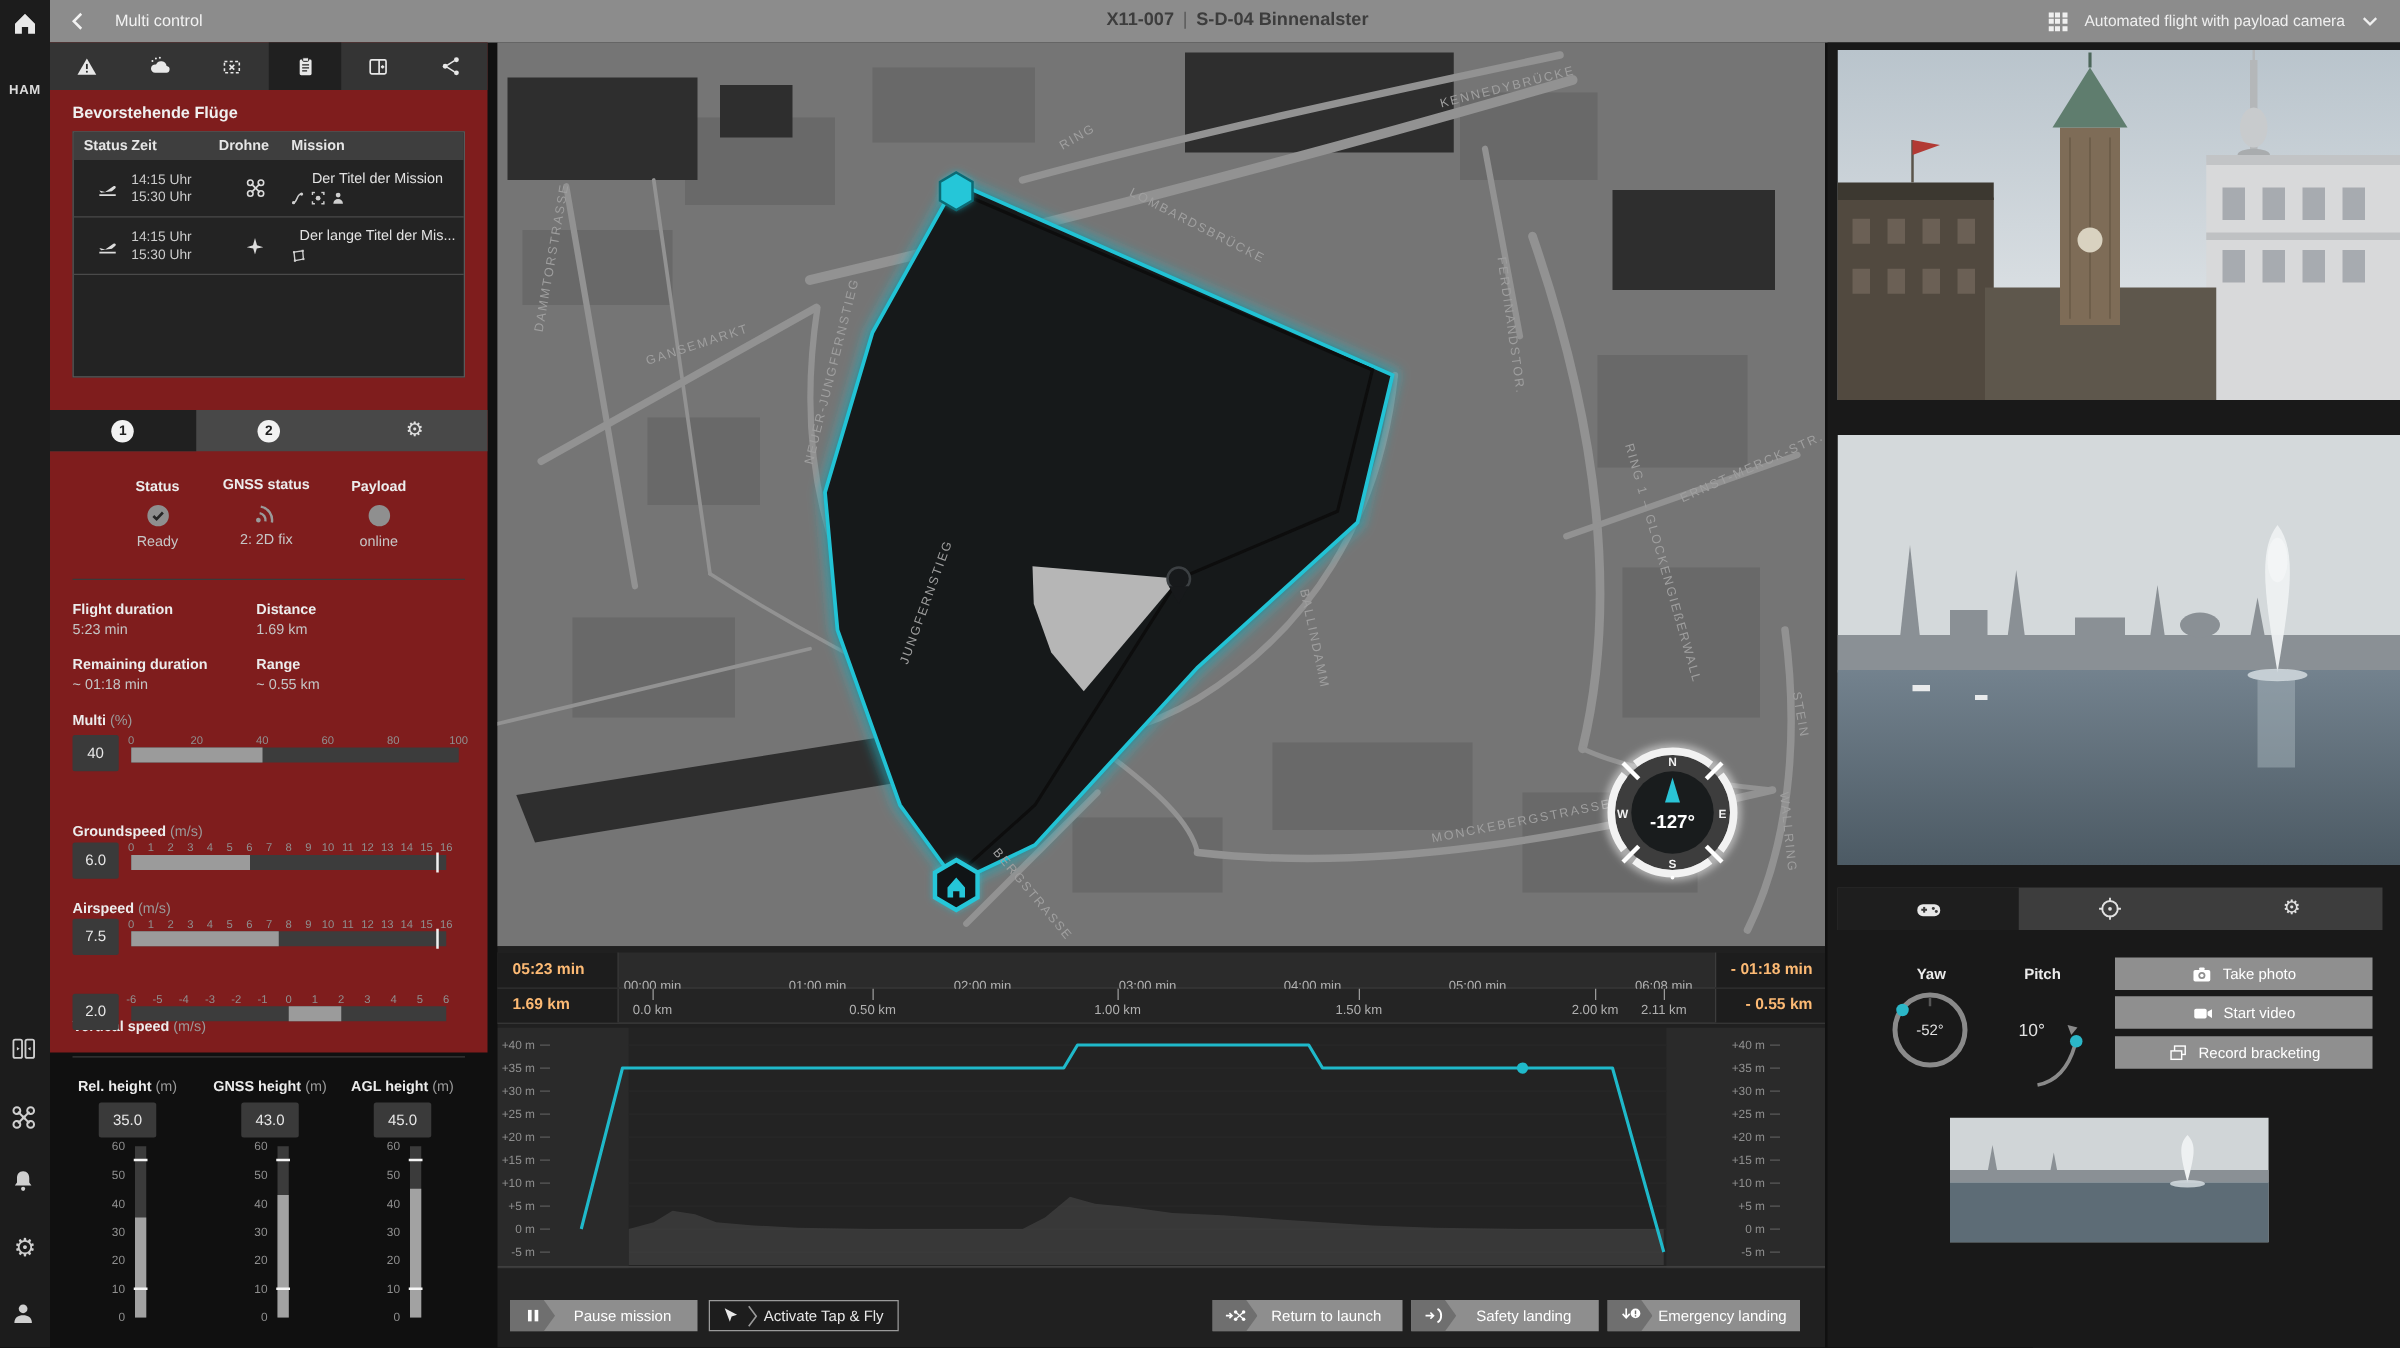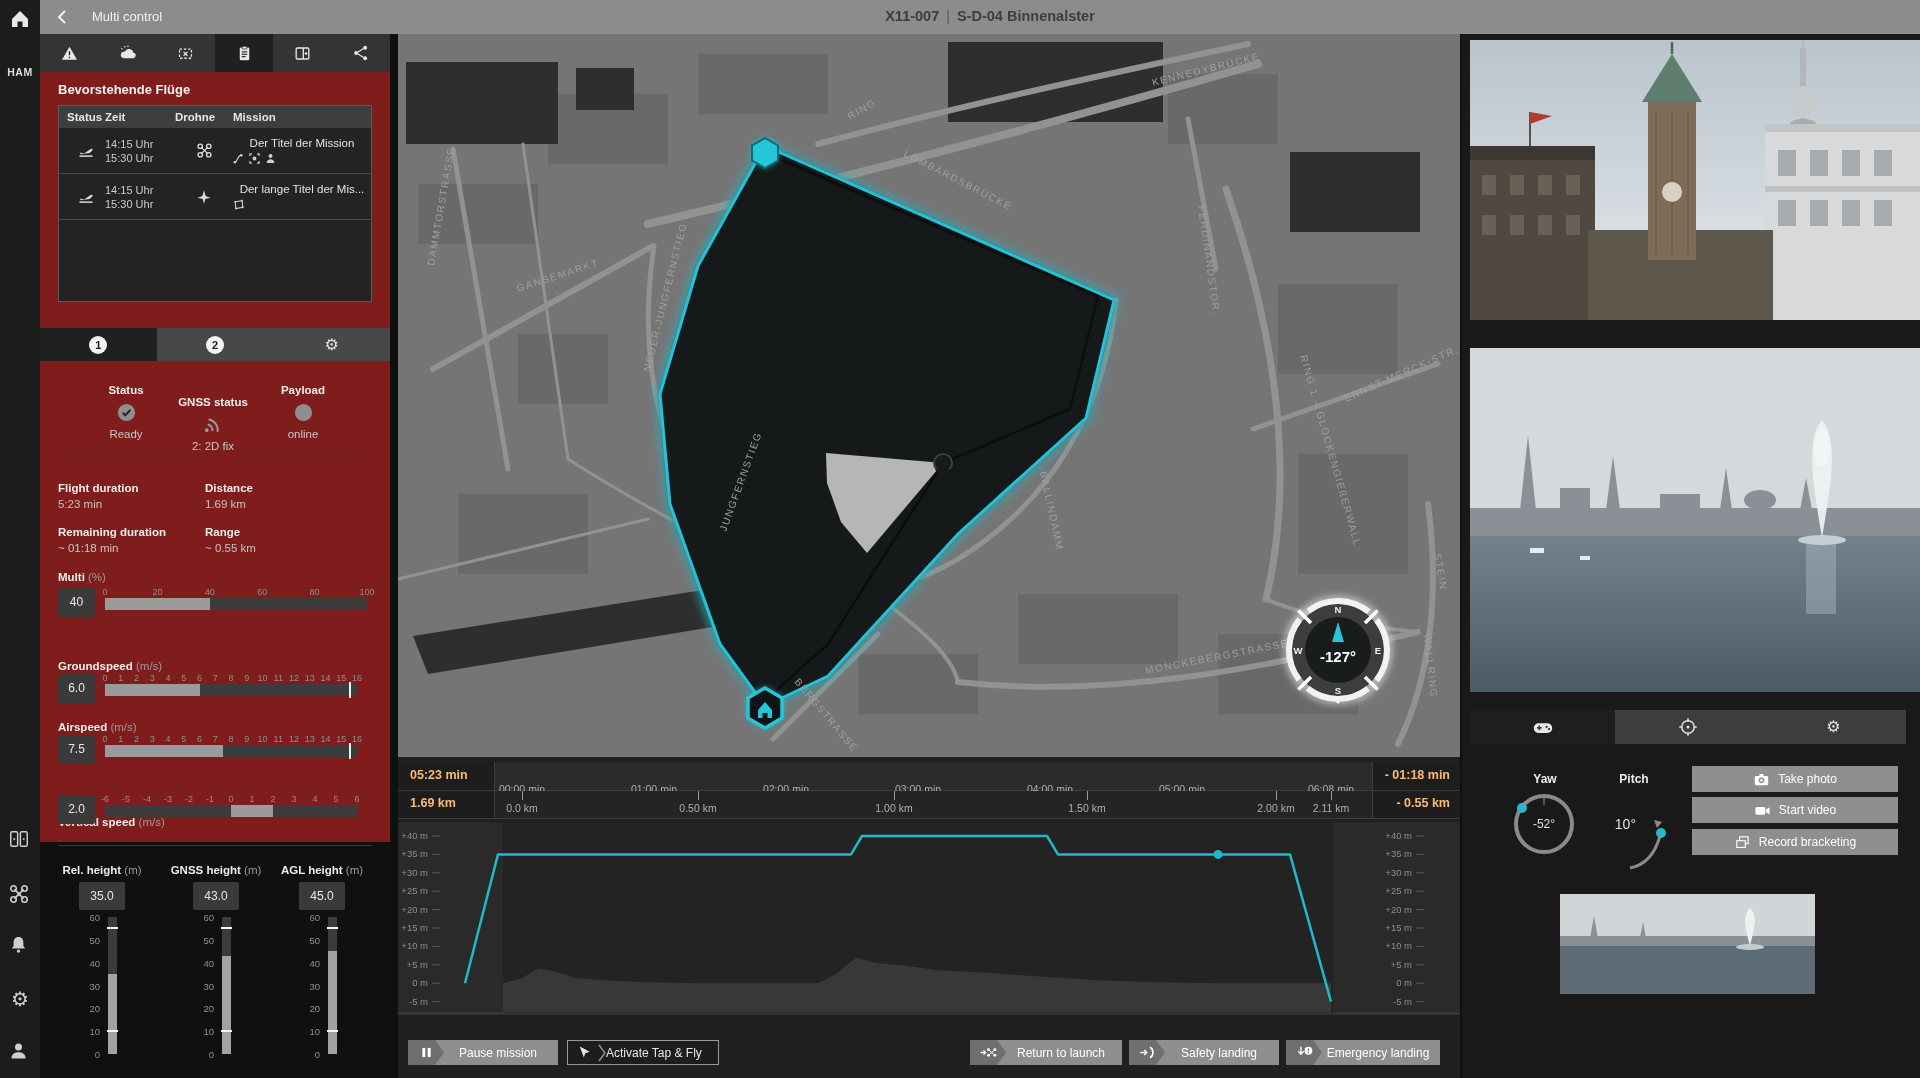--- a/index.html
+++ b/index.html
@@ -83,21 +83,21 @@
   .tmaj{position:absolute;bottom:0;width:1px;height:9px;background:#9a9a9a;}
   .tmin{position:absolute;bottom:0;width:1px;height:4px;background:#686868;}
   .dlab{position:absolute;bottom:4px;transform:translateX(-50%);font-size:10.5px;color:#b0b0b0;white-space:nowrap;}
   .dmaj{position:absolute;top:0;width:1px;height:9px;background:#9a9a9a;}
   
   .gbtn{position:absolute;top:283px;height:25px;background:#8e8e8e;color:#fff;font-size:12px;display:flex;align-items:center;cursor:pointer;}
   .gbtn .iseg{width:36px;height:100%;background:#6f6f6f;clip-path:polygon(0 0,calc(100% - 9px) 0,100% 50%,calc(100% - 9px) 100%,0 100%);display:flex;align-items:center;justify-content:center;flex:none;}
   .gbtn .blab{flex:1;text-align:center;padding-right:6px;}
   .obtn{position:absolute;top:283px;height:25px;box-sizing:border-box;border:1px solid #9a9a9a;background:#1d1d1d;color:#e8e8e8;font-size:12px;display:flex;align-items:center;cursor:pointer;}
   .obtn .iseg{width:30px;display:flex;align-items:center;justify-content:center;}
-  .obtn .blab{flex:1;text-align:left;padding-right:6px;}
+  .obtn .blab{flex:1;text-align:center;padding-right:6px;}
   
   #rpanel{position:absolute;left:1462px;top:34px;width:458px;height:1044px;background:#191919;}
   .photo{position:absolute;left:8px;width:450px;cursor:pointer;}
   #rtabs{position:absolute;left:8px;top:676px;width:436px;height:34px;display:flex;background:#3d3d3d;}
   #rtabs .rtab{flex:1;display:flex;align-items:center;justify-content:center;cursor:pointer;}
   #rtabs .rtab.active{background:#1e1e1e;}
   .gim-lab{position:absolute;width:80px;text-align:center;font-size:12px;font-weight:bold;color:#ececec;top:738px;}
   #yaw-dial{position:absolute;left:52px;top:760px;width:52px;height:52px;border:4px solid #8a8a8a;border-radius:50%;cursor:pointer;}
   #yaw-dial .yv{width:52px;text-align:center;line-height:52px;font-size:12px;color:#e0e0e0;}
   #yaw-dial .notch{position:absolute;left:25px;top:0;width:2px;height:7px;background:#555;}
@@ -111,20 +111,37 @@
 
 <div id="topbar">
   <div class="back">
     <svg width="18" height="18" viewBox="0 0 18 18">
         <polyline points="11,3 5,9 11,15" fill="none" stroke="#f2f2f2" stroke-width="2"></polyline>
       </svg>
   </div>
   <div class="tb-title">Multi control</div>
   <div class="tb-center">
     <span>X11-007</span><span class="sep">|</span><span>S-D-04 Binnenalster</span>
+  </div>
+  <div class="tb-right">
+    <div class="grid9">
+        <i></i>
+        <i></i>
+        <i></i>
+        <i></i>
+        <i></i>
+        <i></i>
+        <i></i>
+        <i></i>
+        <i></i>
+      </div>
+    <div class="tb-mode">Automated flight with payload camera</div>
+    <svg width="12" height="8" viewBox="0 0 12 8">
+        <polyline points="1,1.5 6,6.5 11,1.5" fill="none" stroke="#efefef" stroke-width="1.8"></polyline>
+      </svg>
   </div>
 </div>
 
 <div id="rail">
   <div class="ric" style="top:7px">
     <svg viewBox="0 0 24 24" width="24" height="24">
         <path d="M4 12 L12 4 L20 12 V20 H14.5 V14.5 H9.5 V20 H4 Z" fill="#e8e8e8"></path>
       </svg>
   </div>
   <div class="ham">HAM</div>
@@ -331,21 +348,21 @@
   <div class="stat-col" style="left:36px;top:350px">
     <div class="lab">Status</div>
     <div class="ico">
       <svg viewBox="0 0 22 22" width="21" height="21">
           <circle cx="11" cy="11" r="9" fill="#8f8f8f"></circle>
           <path d="M7 11.3 l2.7 2.7 5.3 -5.6" stroke="#262626" stroke-width="2.2" fill="none"></path>
         </svg>
     </div>
     <div class="val">Ready</div>
   </div>
-  <div class="stat-col" style="left:123px;top:362px">
+  <div class="stat-col" style="left:123px;top:348px">
     <div class="lab">GNSS status</div>
     <div class="ico">
       <svg viewBox="0 0 22 22" width="21" height="21">
           <g transform="rotate(10 11 11)">
             <circle cx="5" cy="18" r="2" fill="#9a9a9a"></circle>
             <path d="M5 12 a6 6 0 0 1 6 6" stroke="#9a9a9a" stroke-width="2" fill="none"></path>
             <path d="M5 6.5 a11.5 11.5 0 0 1 11.5 11.5" stroke="#9a9a9a" stroke-width="2" fill="none"></path>
           </g>
         </svg>
     </div>

